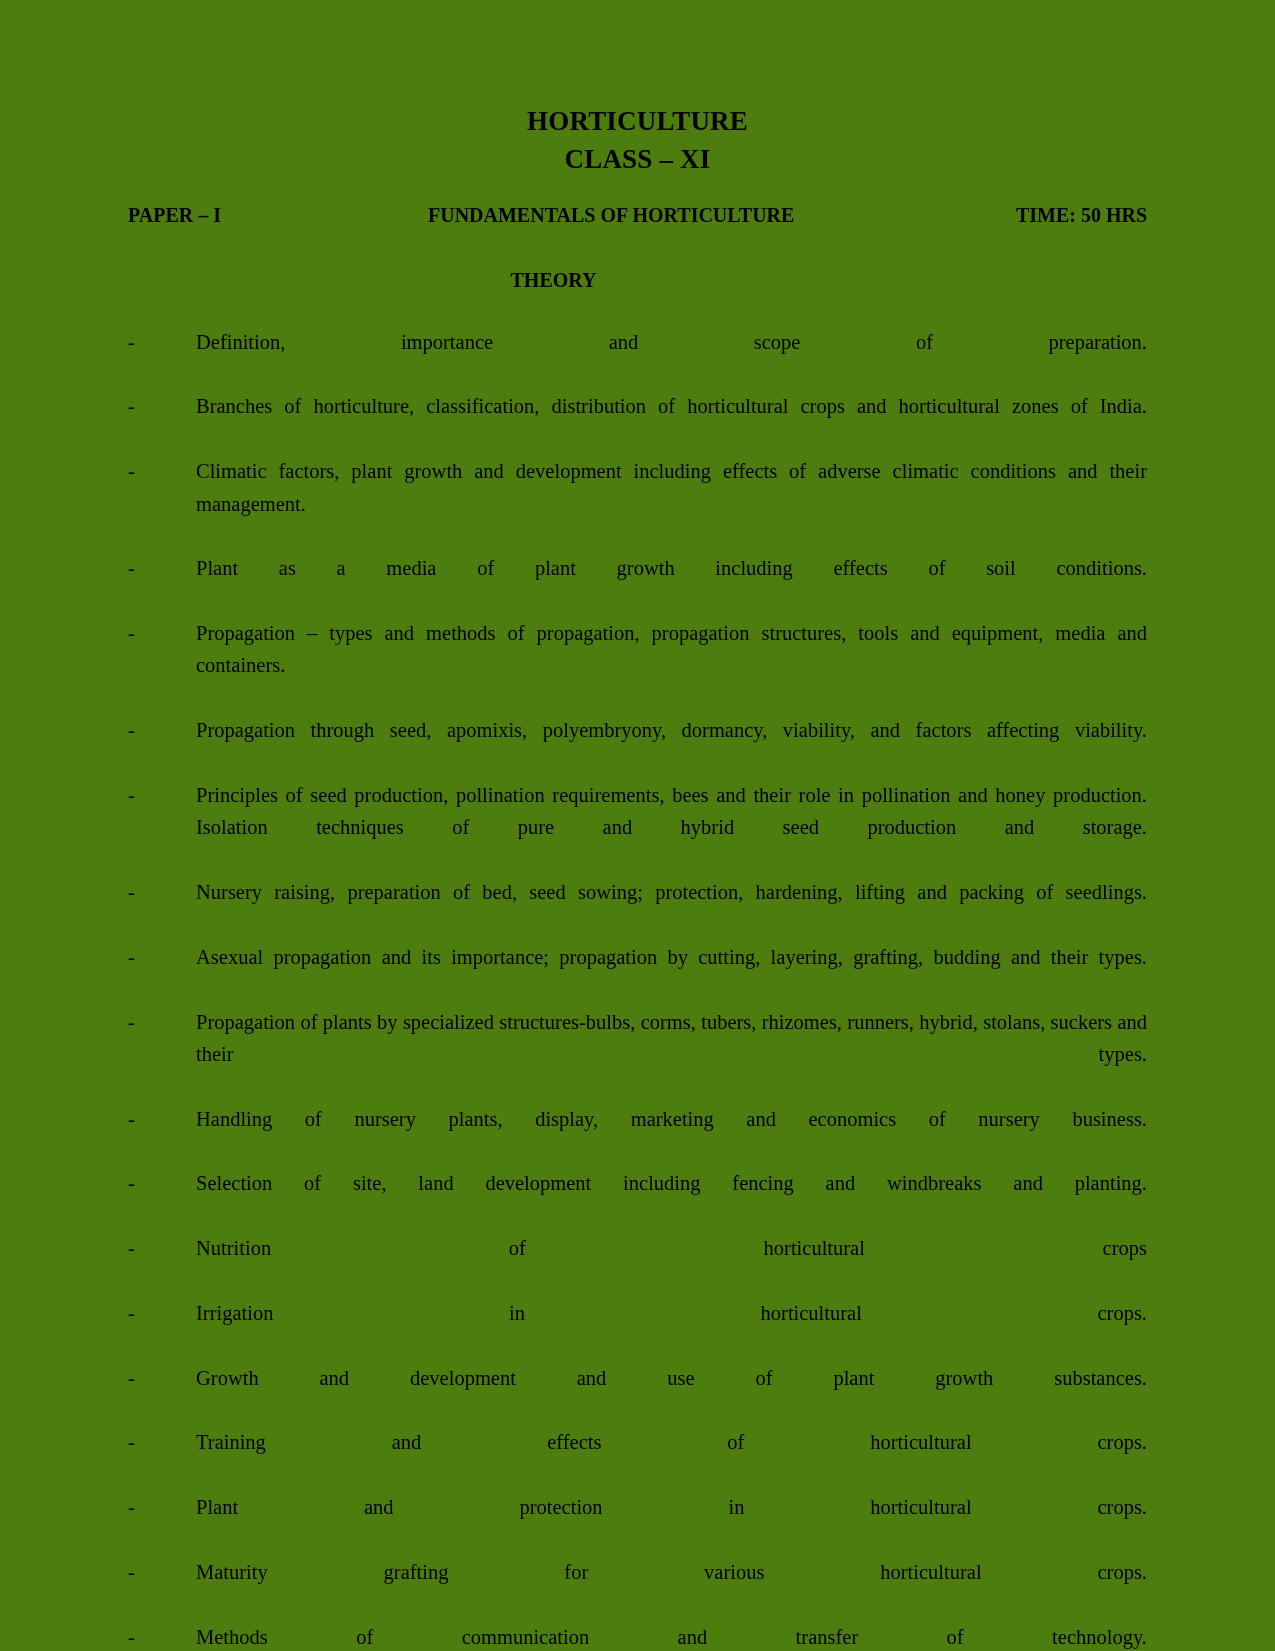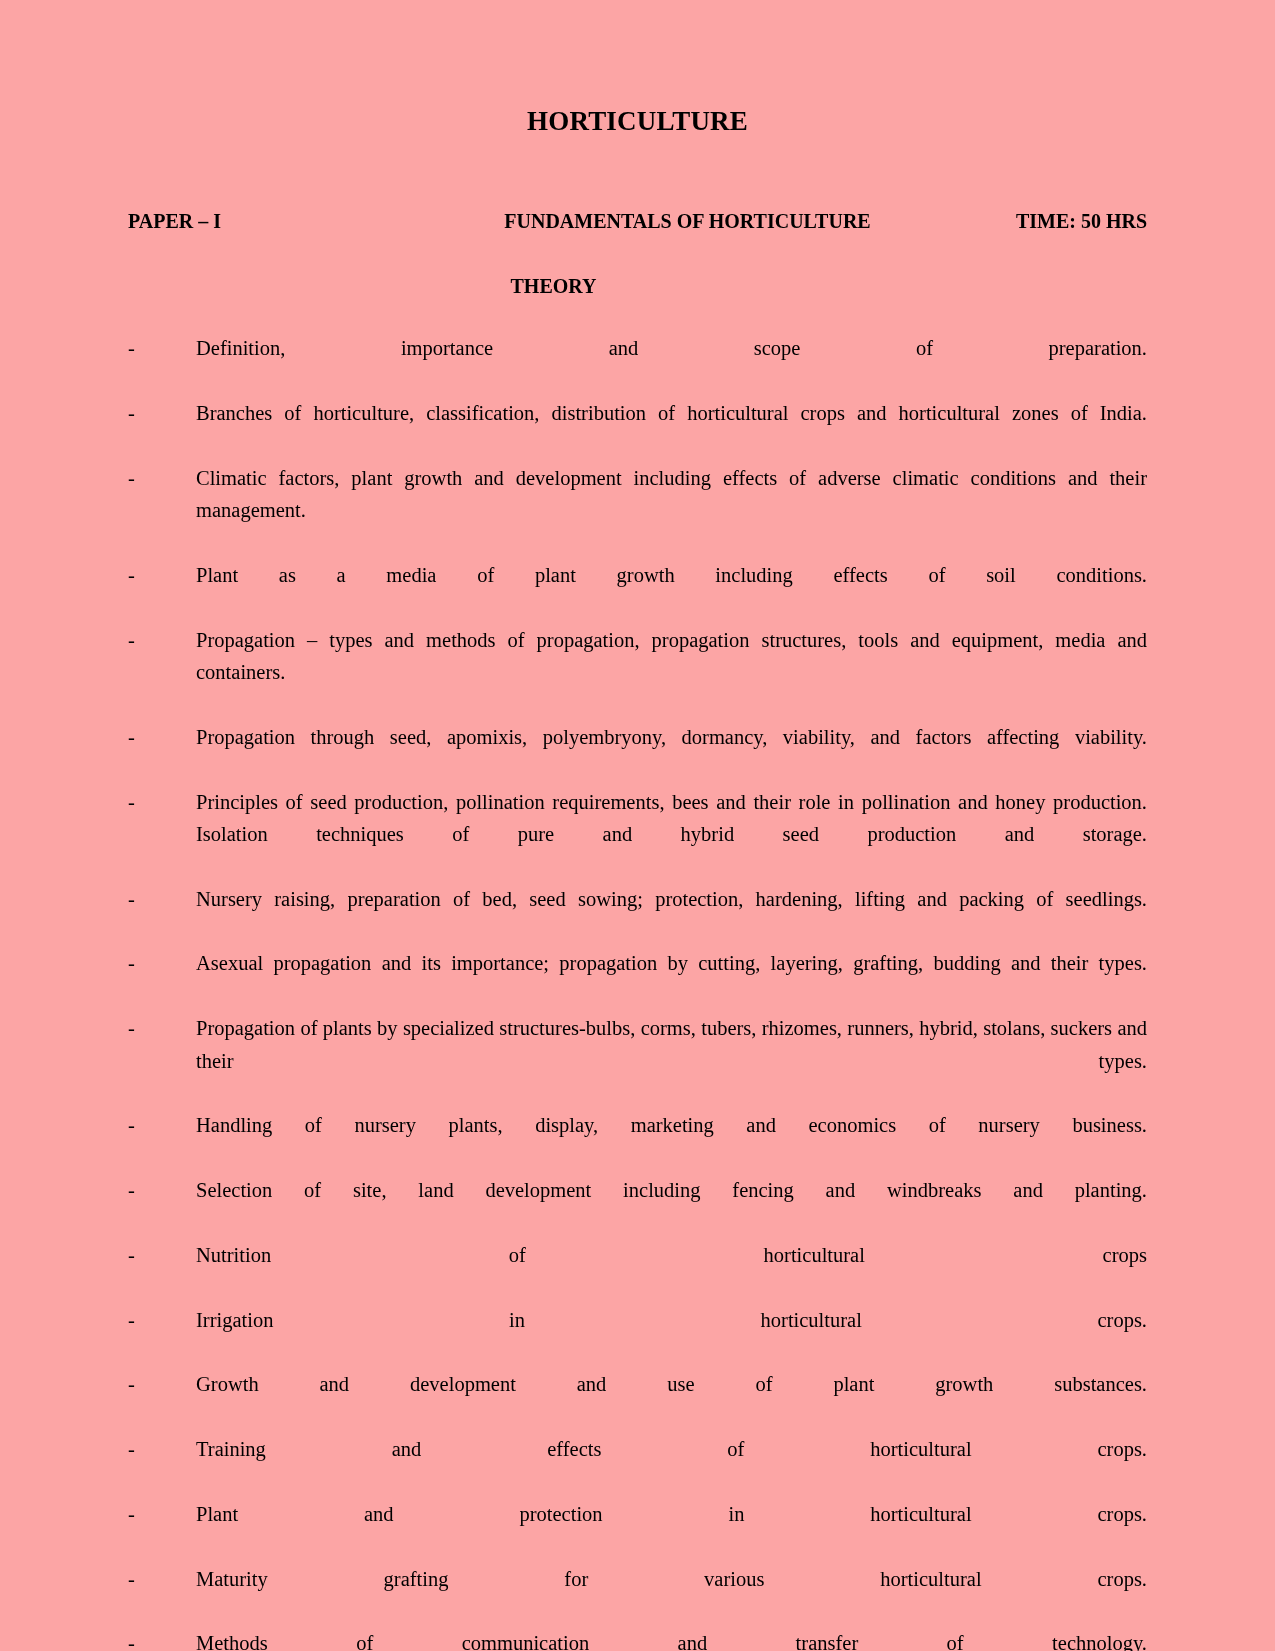--- a/index.html
+++ b/index.html
@@ -8,21 +8,21 @@
     background: #ffffff;
   }
   body {
     font-family: "Liberation Serif", "DejaVu Serif", serif;
     color: #000000;
   }
   .page {
     width: 1275px;
     height: 1651px;
     box-sizing: border-box;
-    background: #fca5a5;
+    background: #4d7c0f;
     position: relative;
     padding: 96px 128px 28px 128px;
     overflow: hidden;
   }
 
   
   .title-block {
     text-align: center;
     margin: 0;
     padding-top: 6px;
@@ -35,31 +35,30 @@
     white-space: pre;
   }
 
   
   .paper-header {
     display: flex;
     flex-direction: row;
     align-items: baseline;
     font-weight: bold;
     font-size: 20px;
-    margin-top: 70px;
+    margin-top: 25px;
   }
   .paper-header .ph-left {
     width: 300px;
     flex: 0 0 300px;
     text-align: left;
     white-space: pre;
   }
   .paper-header .ph-mid {
     flex: 1 1 auto;
-    text-align: center;
     white-space: pre;
   }
   .paper-header .ph-right {
     width: 200px;
     flex: 0 0 200px;
     text-align: right;
     white-space: pre;
   }
   .paper-subhead {
     text-align: center;
@@ -108,20 +107,21 @@
     width: 100%;
   }
 </style>
 </head>
 <body>
 
 <div class="page">
 
   <div class="title-block">
     <div class="title-line">HORTICULTURE</div>
+    <div class="title-line">CLASS – XI</div>
   </div>
 
   <div class="paper-header">
     <div class="ph-left">PAPER – I</div>
     <div class="ph-mid">FUNDAMENTALS OF HORTICULTURE</div>
     <div class="ph-right">TIME: 50 HRS</div>
   </div>
   <div class="paper-subhead">THEORY</div>
 
   <ul class="bullet-list theory">

